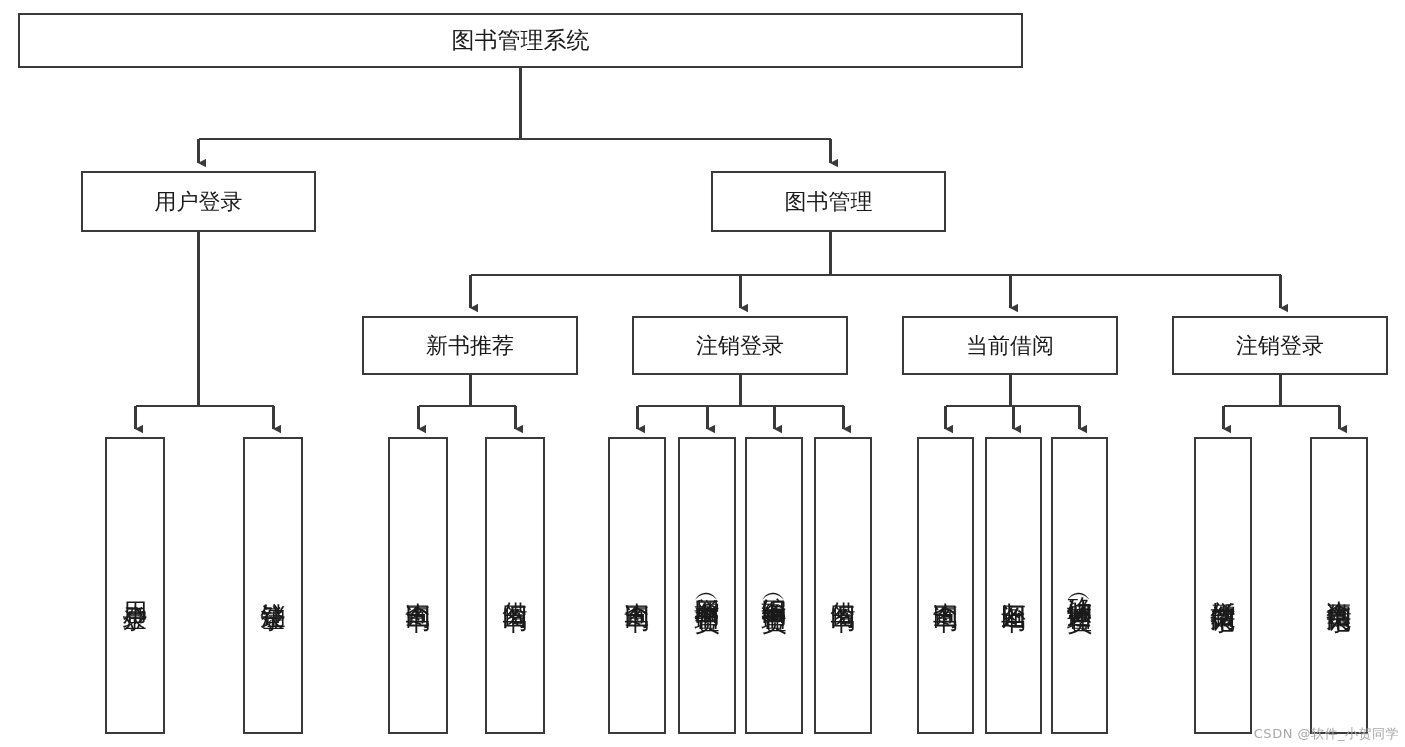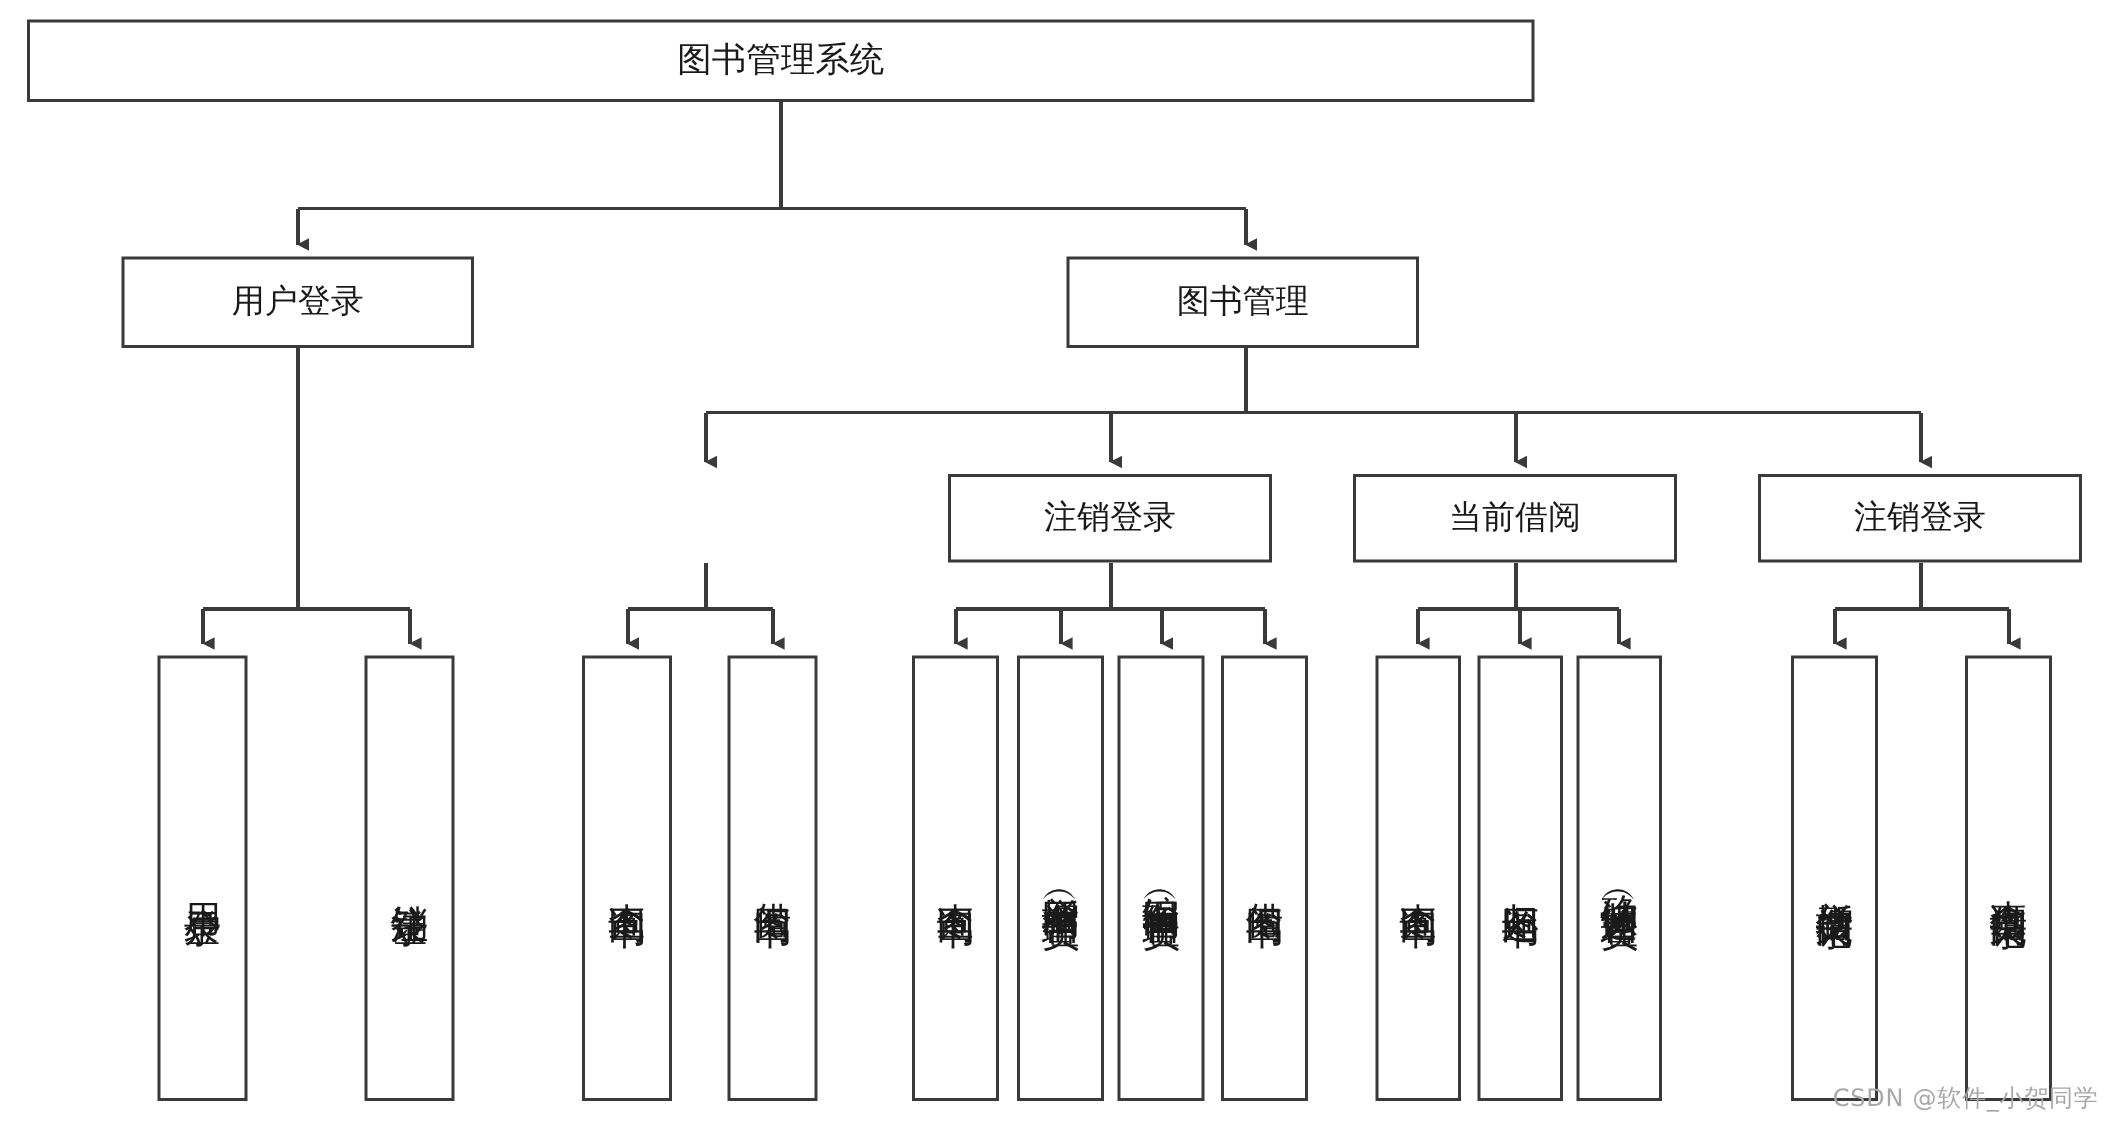--- a/index.html
+++ b/index.html
@@ -47,21 +47,21 @@
     writing-mode: vertical-rl;
     text-orientation: upright;
     font-size: 25px;
     letter-spacing: 2px;
     line-height: 1.0;
   }
   #watermark {
     position: absolute;
     right: 6px;
     bottom: 4px;
-    font-size: 16px;
+    font-size: 13px;
     color: #a8a8a8;
     letter-spacing: 0.5px;
     white-space: nowrap;
     pointer-events: none;
   }
 </style>
 </head>
 <body>
 
 <div id="diagram-root">
@@ -120,20 +120,23 @@
     <span class="node-label">图书管理系统</span>
   </div>
 
   <div class="node-box level-2" style="left:81px; top:171px; width:235px; height:61px;">
     <span class="node-label">用户登录</span>
   </div>
   <div class="node-box level-2" style="left:711px; top:171px; width:235px; height:61px;">
     <span class="node-label">图书管理</span>
   </div>
 
+  <div class="node-box level-3" style="left:362px; top:316px; width:216px; height:59px;">
+    <span class="node-label">新书推荐</span>
+  </div>
   <div class="node-box level-3" style="left:632px; top:316px; width:216px; height:59px;">
     <span class="node-label">注销登录</span>
   </div>
   <div class="node-box level-3" style="left:902px; top:316px; width:216px; height:59px;">
     <span class="node-label">当前借阅</span>
   </div>
   <div class="node-box level-3" style="left:1172px; top:316px; width:216px; height:59px;">
     <span class="node-label">注销登录</span>
   </div>
 

